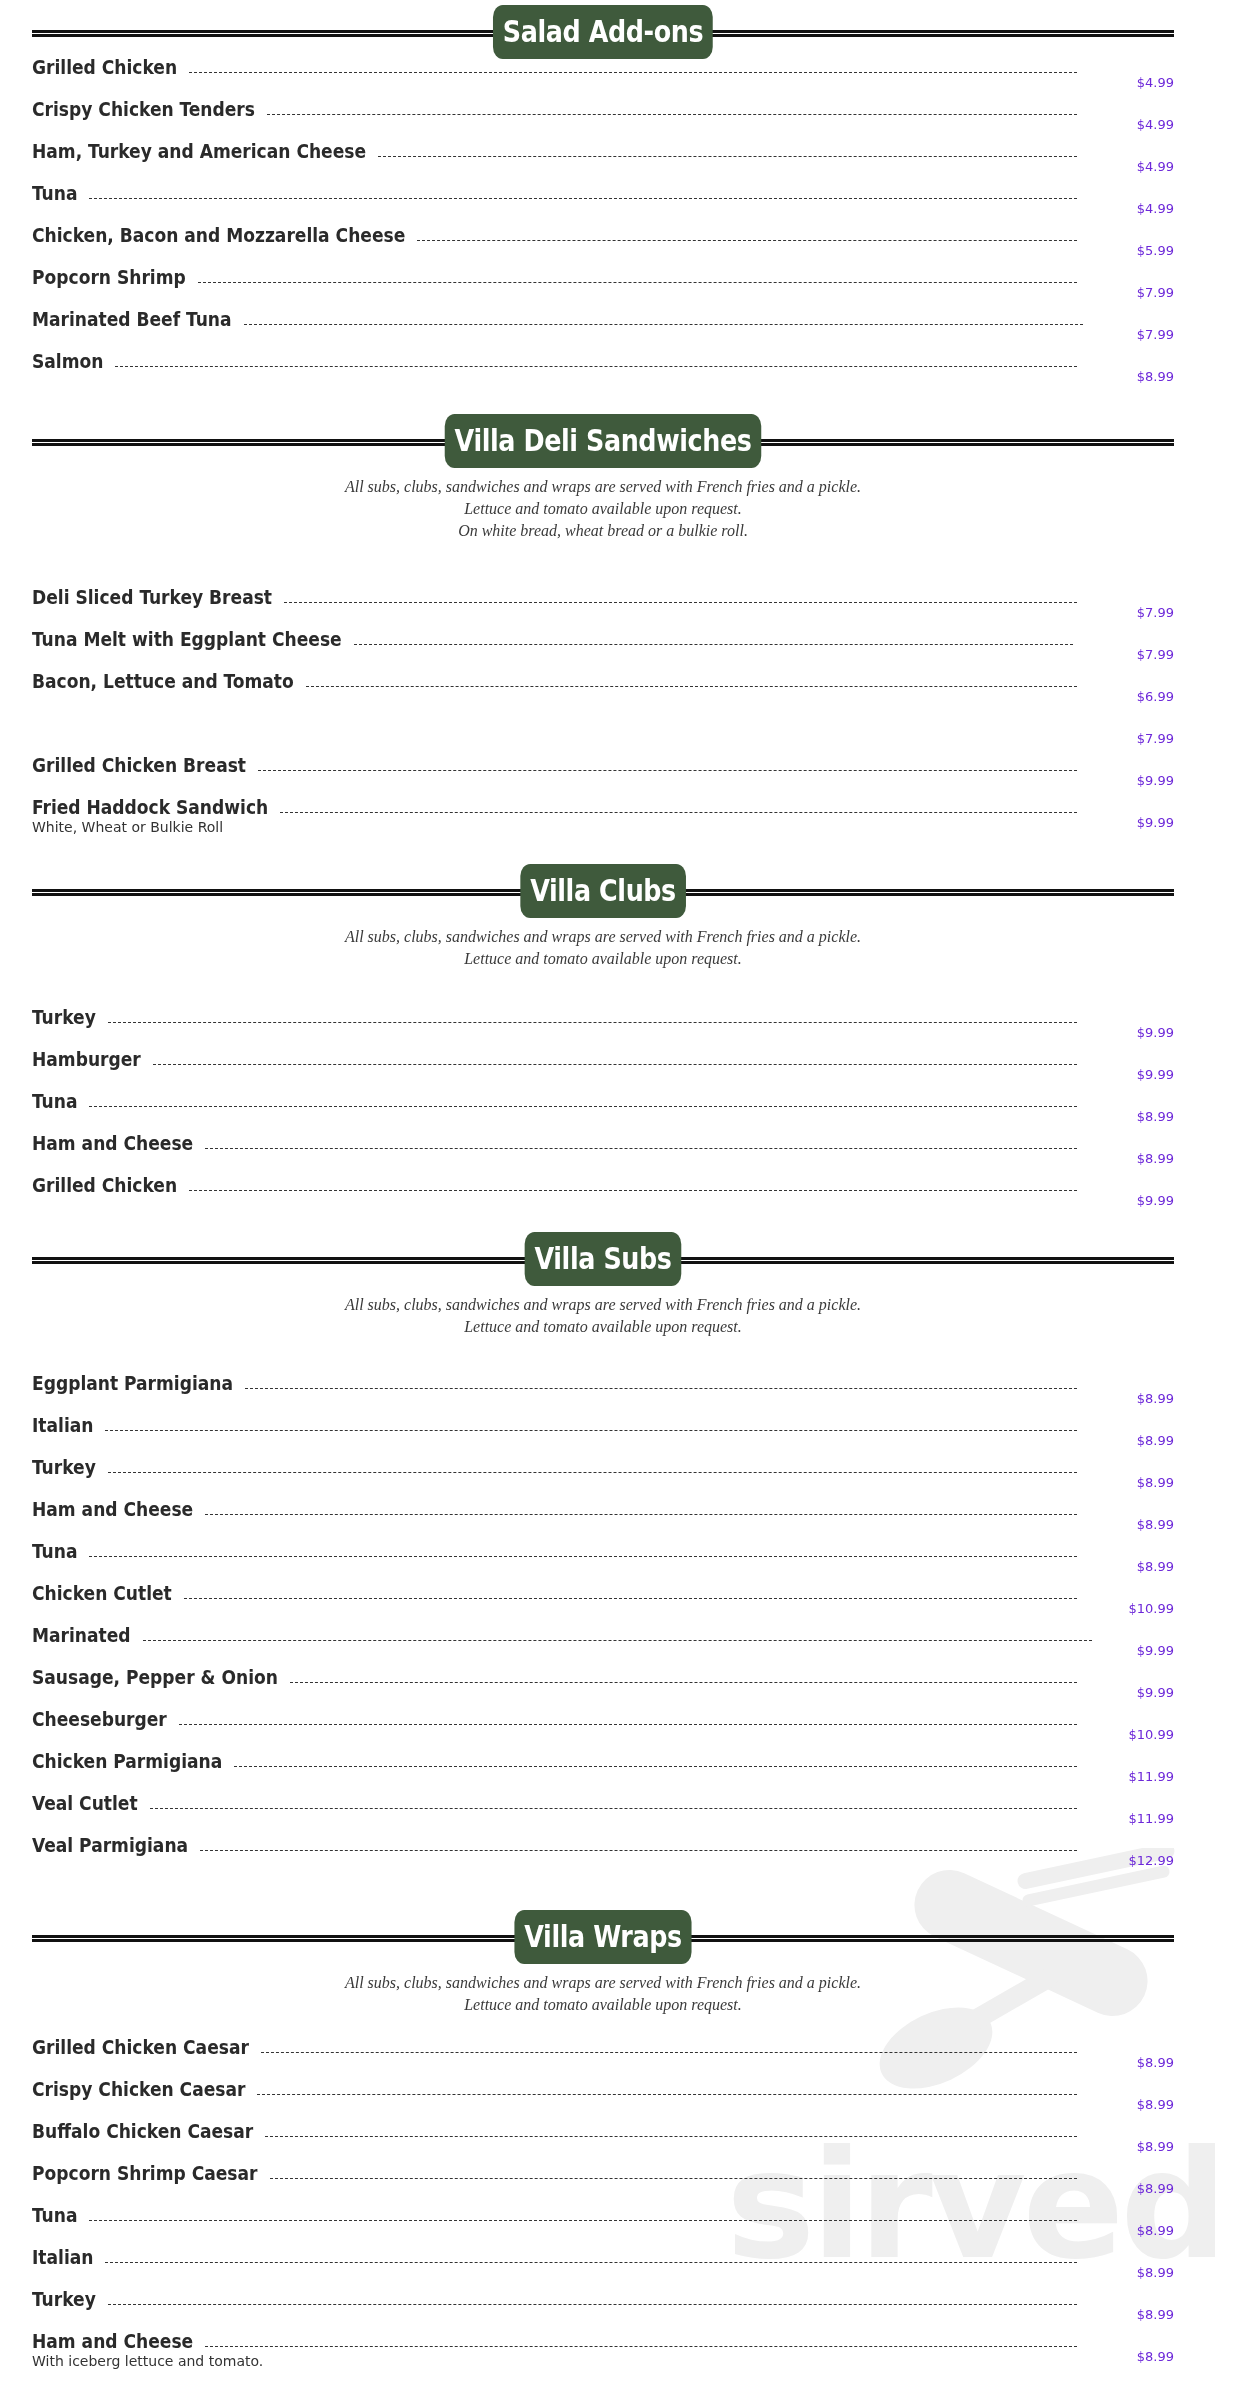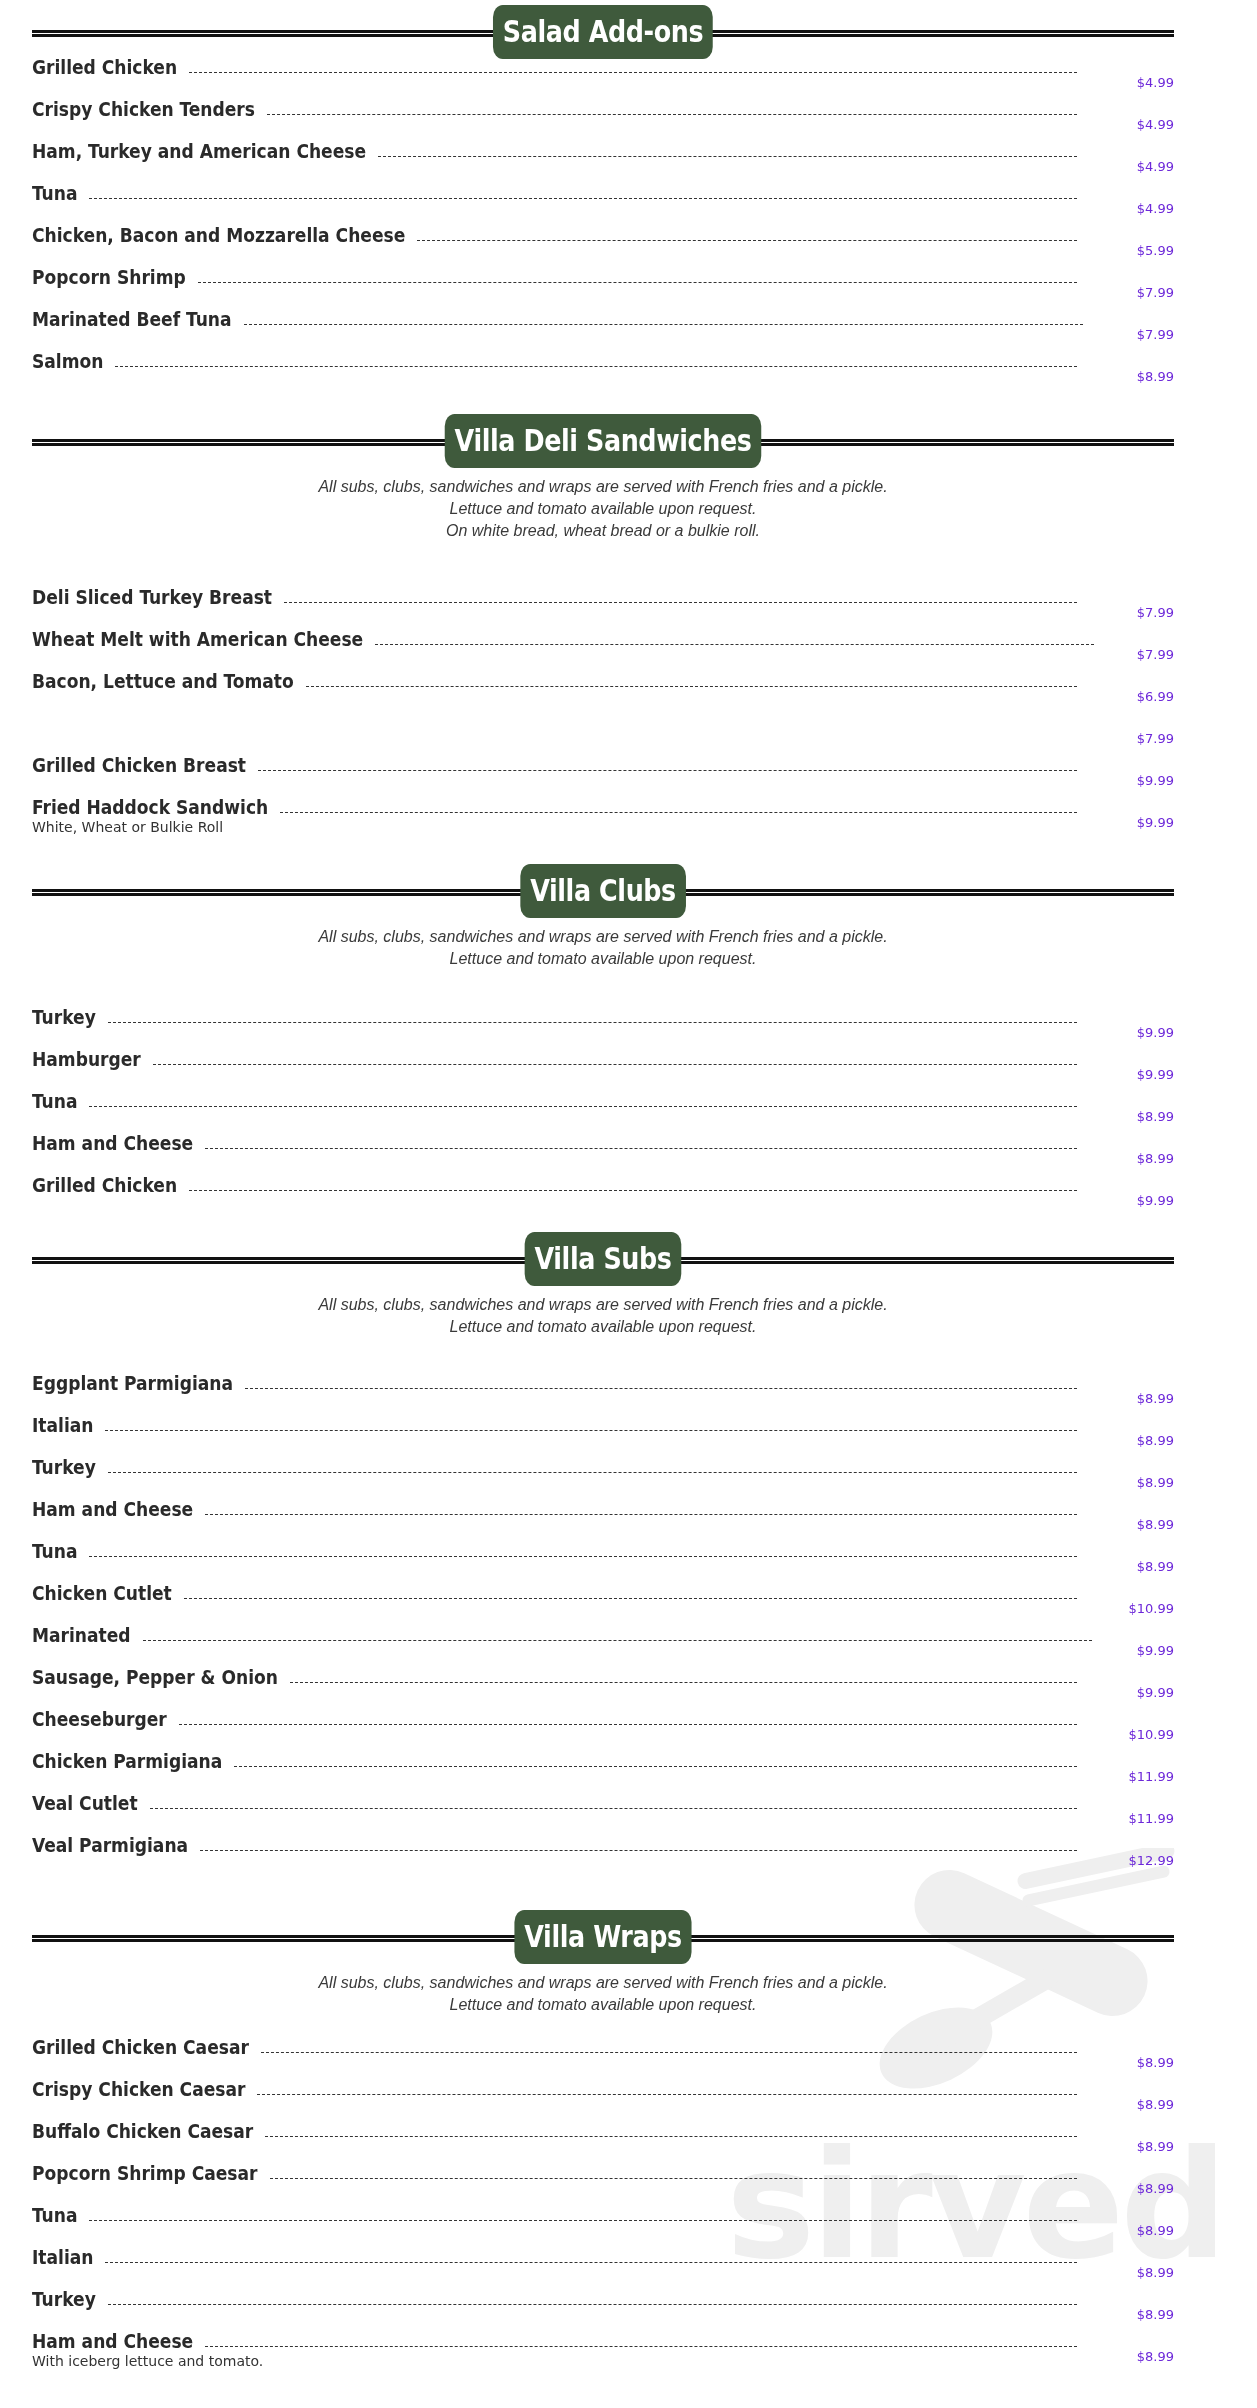--- a/index.html
+++ b/index.html
@@ -8,21 +8,21 @@
   .section { position:absolute; left:32px; width:1142px; }
   .sec-head { position:relative; height:54px; }
   .rule { position:absolute; left:0; right:0; top:25px; height:7px;
           border-top:3px solid #111; border-bottom:3px solid #111; box-sizing:border-box; }
   .pill { position:absolute; left:50%; transform:translateX(-50%); top:0;
           background:#3f5a3c; color:#fff; border-radius:12px; padding:6px 12px 8px;
           font-family:"DejaVu Sans", sans-serif; font-weight:bold; font-size:31px;
           line-height:40px; white-space:nowrap; letter-spacing:-0.5px;
           transform:translateX(-50%) scaleX(0.82); }
   .note { text-align:center; font-style:italic; font-size:16px; line-height:22px;
-          color:#3a3a3a; font-family:Liberation Sans, sans-serif; margin-top:8px; }
+          color:#3a3a3a; font-family:Liberation Serif, serif; margin-top:8px; }
   .item { position:relative; height:42px; }
   .item-row { position:absolute; left:0; right:0; top:0; height:30px; display:flex; align-items:flex-end; }
   .name { font-family:"DejaVu Sans Condensed","DejaVu Sans", sans-serif; font-weight:bold; font-size:19px;
           color:#2a2a2a; white-space:nowrap; padding-right:12px; line-height:26px;
           transform-origin:left bottom; }
   .dots { flex:0 0 auto; border-bottom:1.5px dashed #333; height:0; margin-bottom:7px; }
   .price { position:absolute; right:0; bottom:2px; font-family:"DejaVu Sans", sans-serif;
            font-size:13px; color:#6d28d9; }
   .sub { position:absolute; left:0; top:29px; font-family:"DejaVu Sans", sans-serif; font-size:14px; color:#333; }
   .watermark { position:absolute; left:710px; top:1848px; width:500px; height:440px;
@@ -125,21 +125,21 @@
     <div class="section" style="top: 580px; text-decoration: underline;">
       <div class="item" style="height: 42px;">
         <div class="item-row">
         <span class="name">Deli Sliced Turkey Breast</span>
         <span class="dots" style="width: 793px;"></span>
       </div>
       <span class="price">$7.99</span>
       </div>
       <div class="item" style="height: 42px;">
         <div class="item-row">
-        <span class="name">Wheat Melt with American Cheese</span>
+        <span class="name">Tuna Melt with Eggplant Cheese</span>
         <span class="dots" style="width: 719px;"></span>
       </div>
       <span class="price">$7.99</span>
       </div>
       <div class="item" style="height: 42px;">
         <div class="item-row">
         <span class="name">Bacon, Lettuce and Tomato</span>
         <span class="dots" style="width: 771px;"></span>
       </div>
       <span class="price">$6.99</span>

